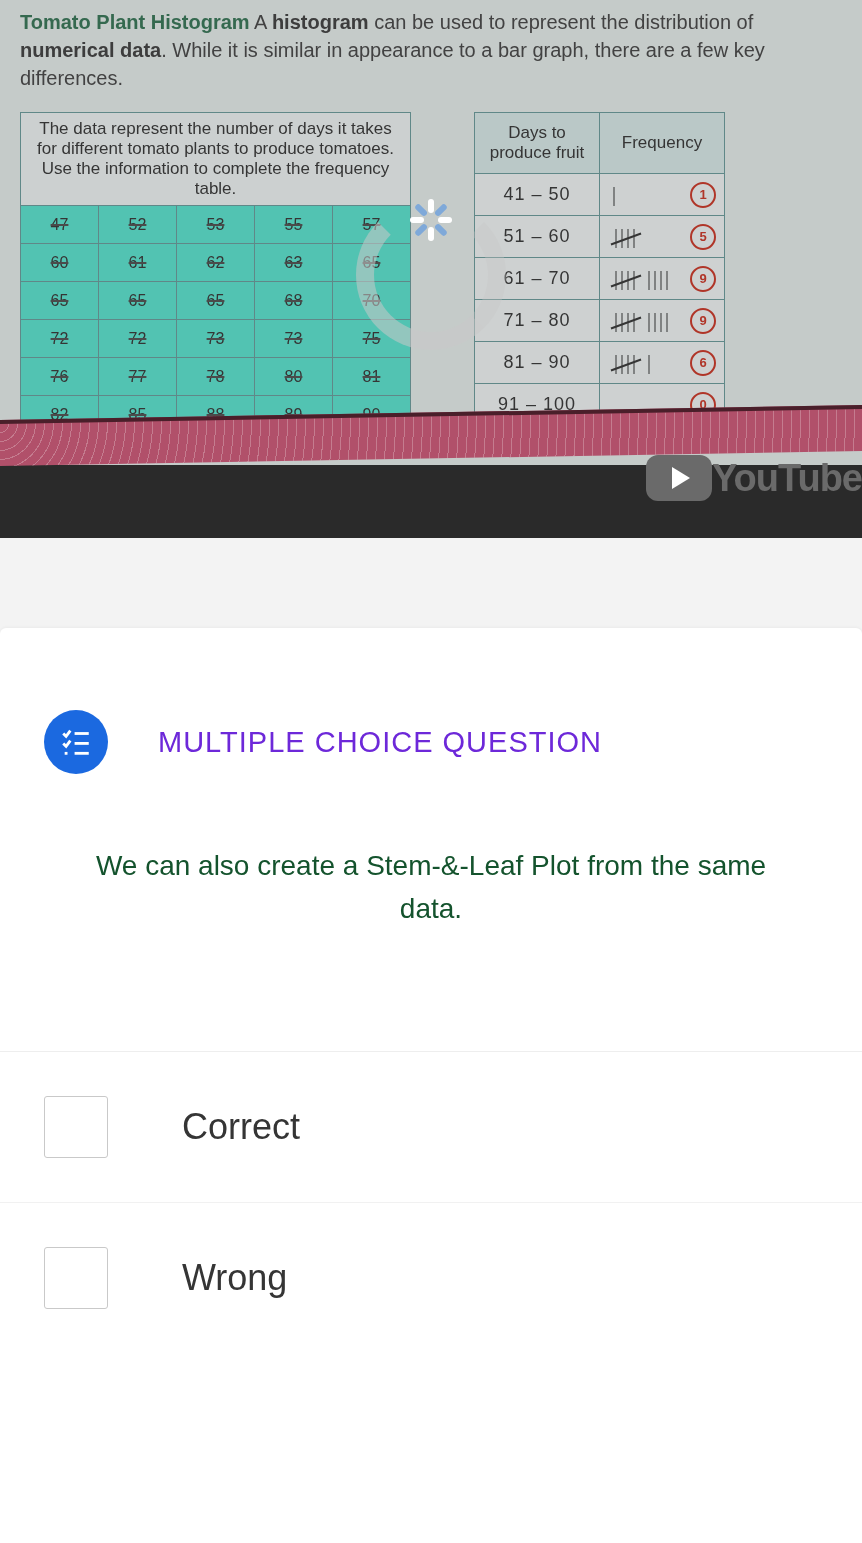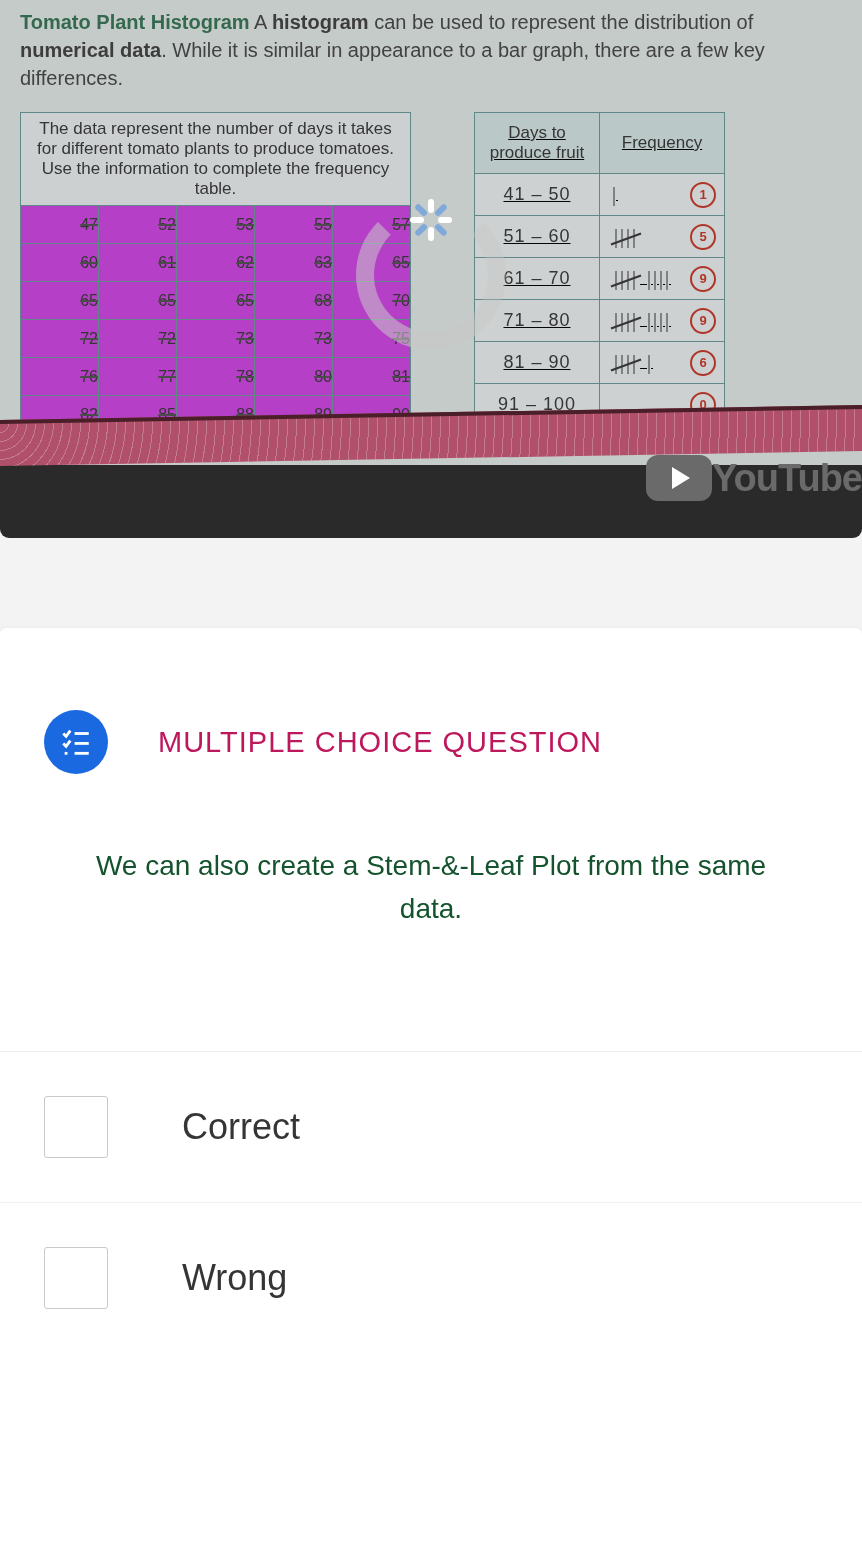--- a/index.html
+++ b/index.html
@@ -6,21 +6,20 @@
     body {
       width:862px;
       font-family:Arial, Helvetica, sans-serif;
       background:#f3f3f3;
     }
     
     .video-area {
       position:relative;
       height:538px;
       background:#2a2a2a;
-      border-radius:9px;
     }
     .slide {
       position:absolute;
       top:0; left:0; right:0;
       height:465px;
       background:#ecf3f1;
       padding:8px 20px 0 20px;
       filter:brightness(0.85) contrast(0.95);
     }
     .slide-title {
@@ -50,33 +49,32 @@
       border-bottom:none;
       padding:6px 8px;
       background:#f5fafa;
       font-size:17px;
       color:#3a3a3a;
     }
     .data-table td {
       border:1px solid #6fa1a0;
       width:78px;
       height:38px;
-      text-align:right;
+      text-align:center;
       vertical-align:middle;
       text-decoration:line-through;
       text-decoration-thickness:2px;
       text-decoration-color:#555;
-      background:#d946ef;
+      background:#5eead4;
     }
     
     .freq-table {
       border-collapse:collapse;
       font-family:"Comic Sans MS", cursive, sans-serif;
       background:#14b8a6;
-      text-decoration:underline;
     }
     .freq-table th {
       border:1px solid #6fa1a0;
       background:#dff0ef;
       font-weight:normal;
       font-size:17px;
       padding:10px 12px;
       color:#3a3a3a;
       width:125px;
     }
@@ -199,21 +197,21 @@
     .mc-icon{
       width:64px; height:64px;
       border-radius:50%;
       background:#1b69e0;
       display:flex; align-items:center; justify-content:center;
     }
     .mc-icon svg{ width:34px; height:34px; }
     .mc-label{
       font-size:29px;
       letter-spacing:1px;
-      color:#be185d;
+      color:#6d28d9;
       font-weight:400;
       text-align:center;
     }
     .q-text{
       padding:70px 62px 0 62px;
       font-size:28px;
       color:#14532d;
       line-height:1.55;
       text-align:center;
     }

